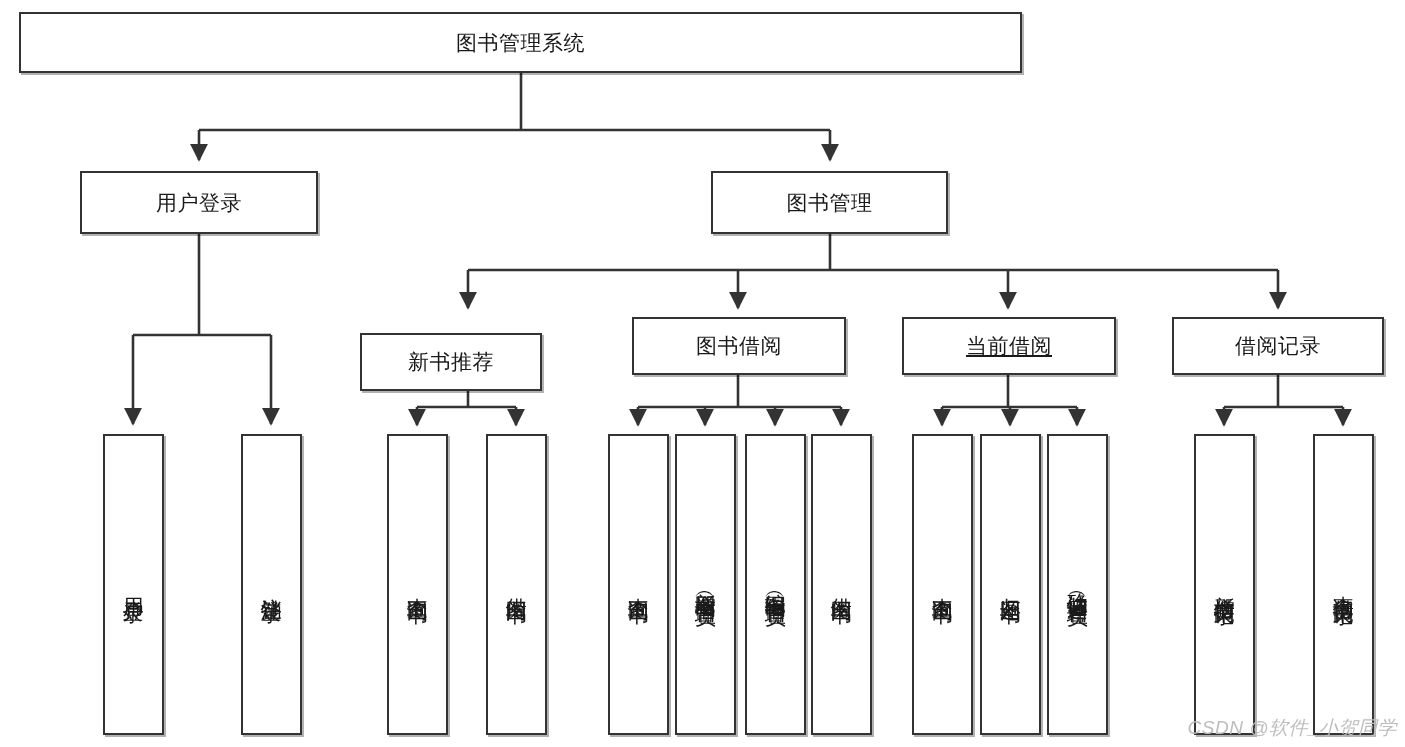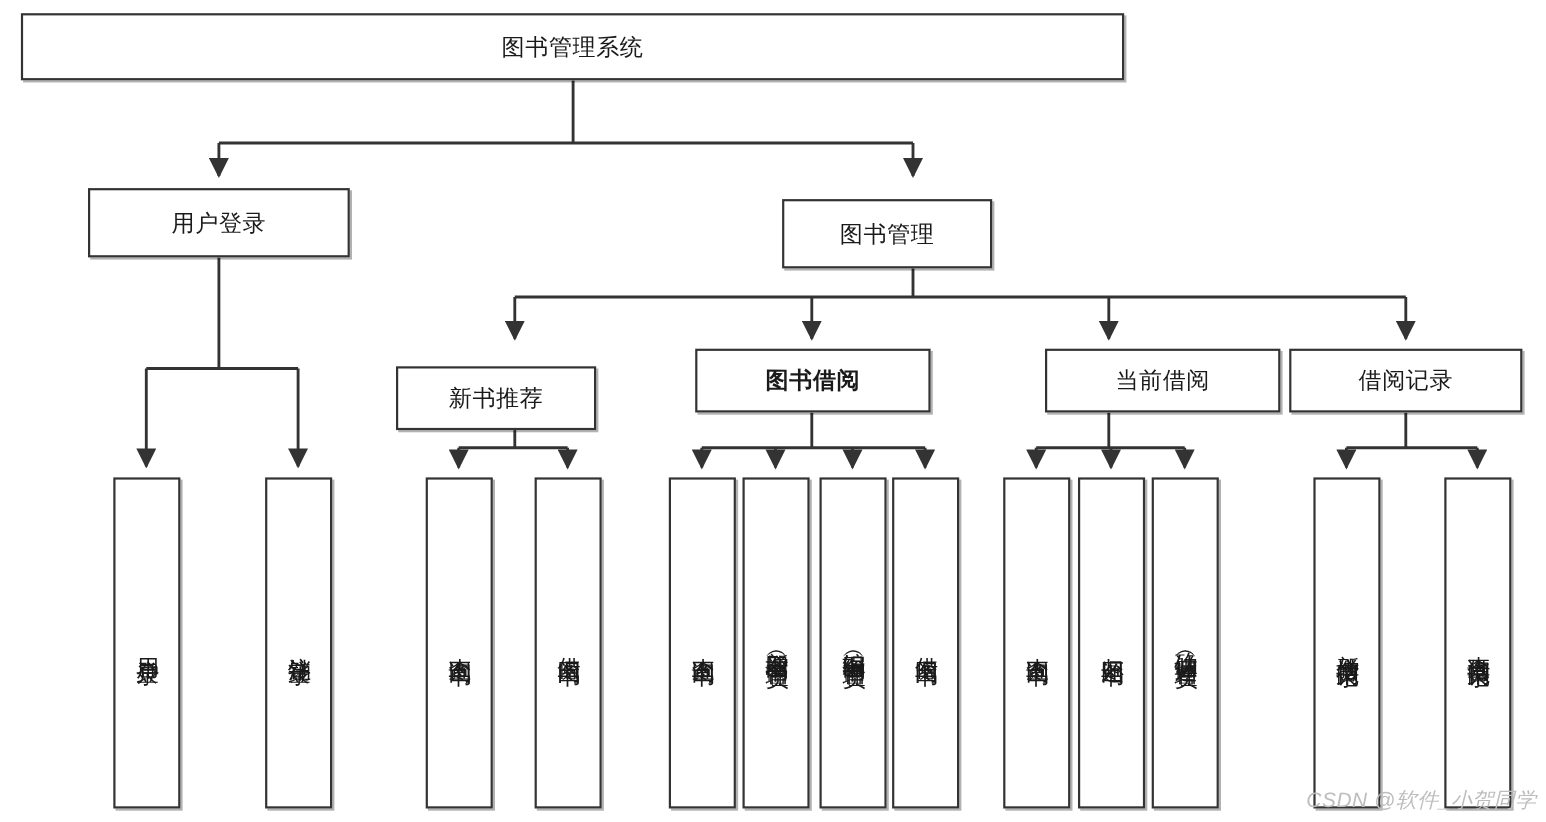--- a/index.html
+++ b/index.html
@@ -124,33 +124,33 @@
   </svg>
 
   <div class="node h-node" style="left:19px; top:12px; width:1003px; height:61px;">
     <span class="h-label">图书管理系统</span>
   </div>
 
   <div class="node h-node" style="left:80px; top:171px; width:238px; height:63px;">
     <span class="h-label">用户登录</span>
   </div>
 
-  <div class="node h-node" style="left:711px; top:181px; width:191px; height:63px;">
+  <div class="node h-node" style="left:711px; top:171px; width:237px; height:63px;">
     <span class="h-label">图书管理</span>
   </div>
 
   <div class="node h-node" style="left:360px; top:333px; width:182px; height:58px;text-align:right;">
     <span class="h-label">新书推荐</span>
   </div>
 
-  <div class="node h-node" style="left:632px; top:317px; width:214px; height:58px;font-weight:bold;">
+  <div class="node h-node" style="left:632px; top:317px; width:214px; height:58px;">
     <span class="h-label">图书借阅</span>
   </div>
 
-  <div class="node h-node" style="left:950px; top:317px; width:214px; height:58px;">
+  <div class="node h-node" style="left:902px; top:317px; width:214px; height:58px;text-decoration:underline;">
     <span class="h-label">当前借阅</span>
   </div>
 
   <div class="node h-node" style="left:1172px; top:317px; width:212px; height:58px;">
     <span class="h-label">借阅记录</span>
   </div>
 
   <div class="node v-node" style="left:103px; top:434px; width:61px; height:301px;">
     <span class="v-label">用户登录</span>
   </div>

